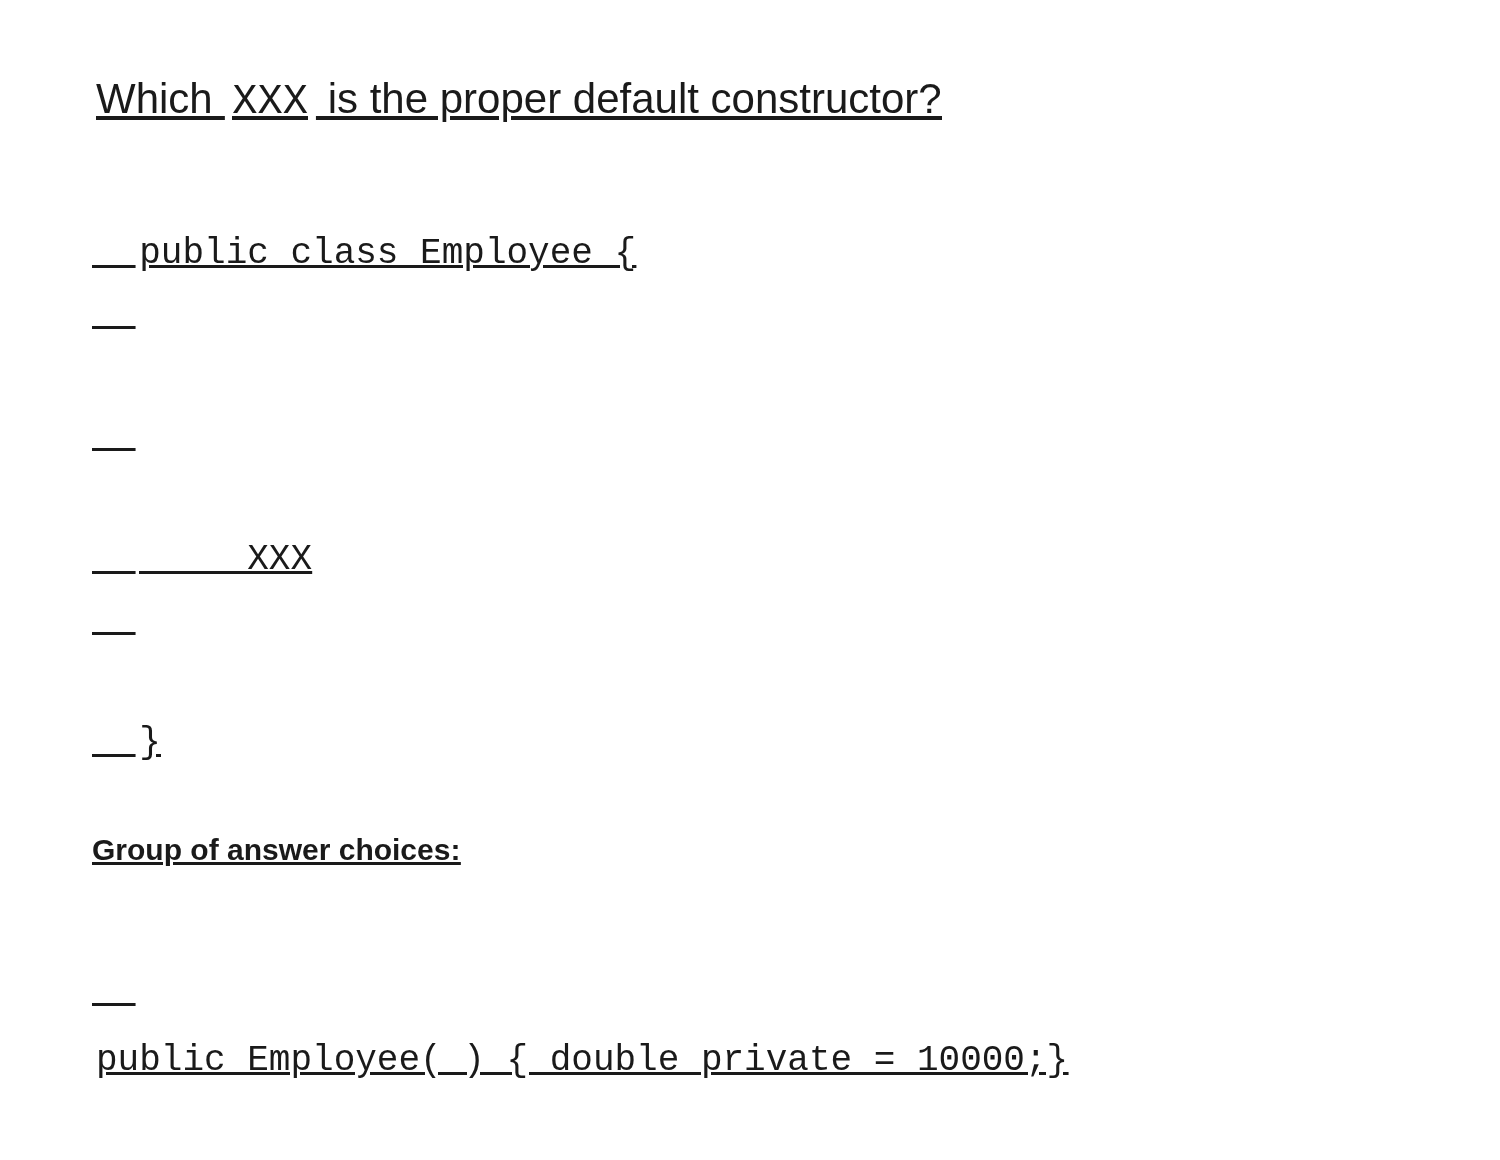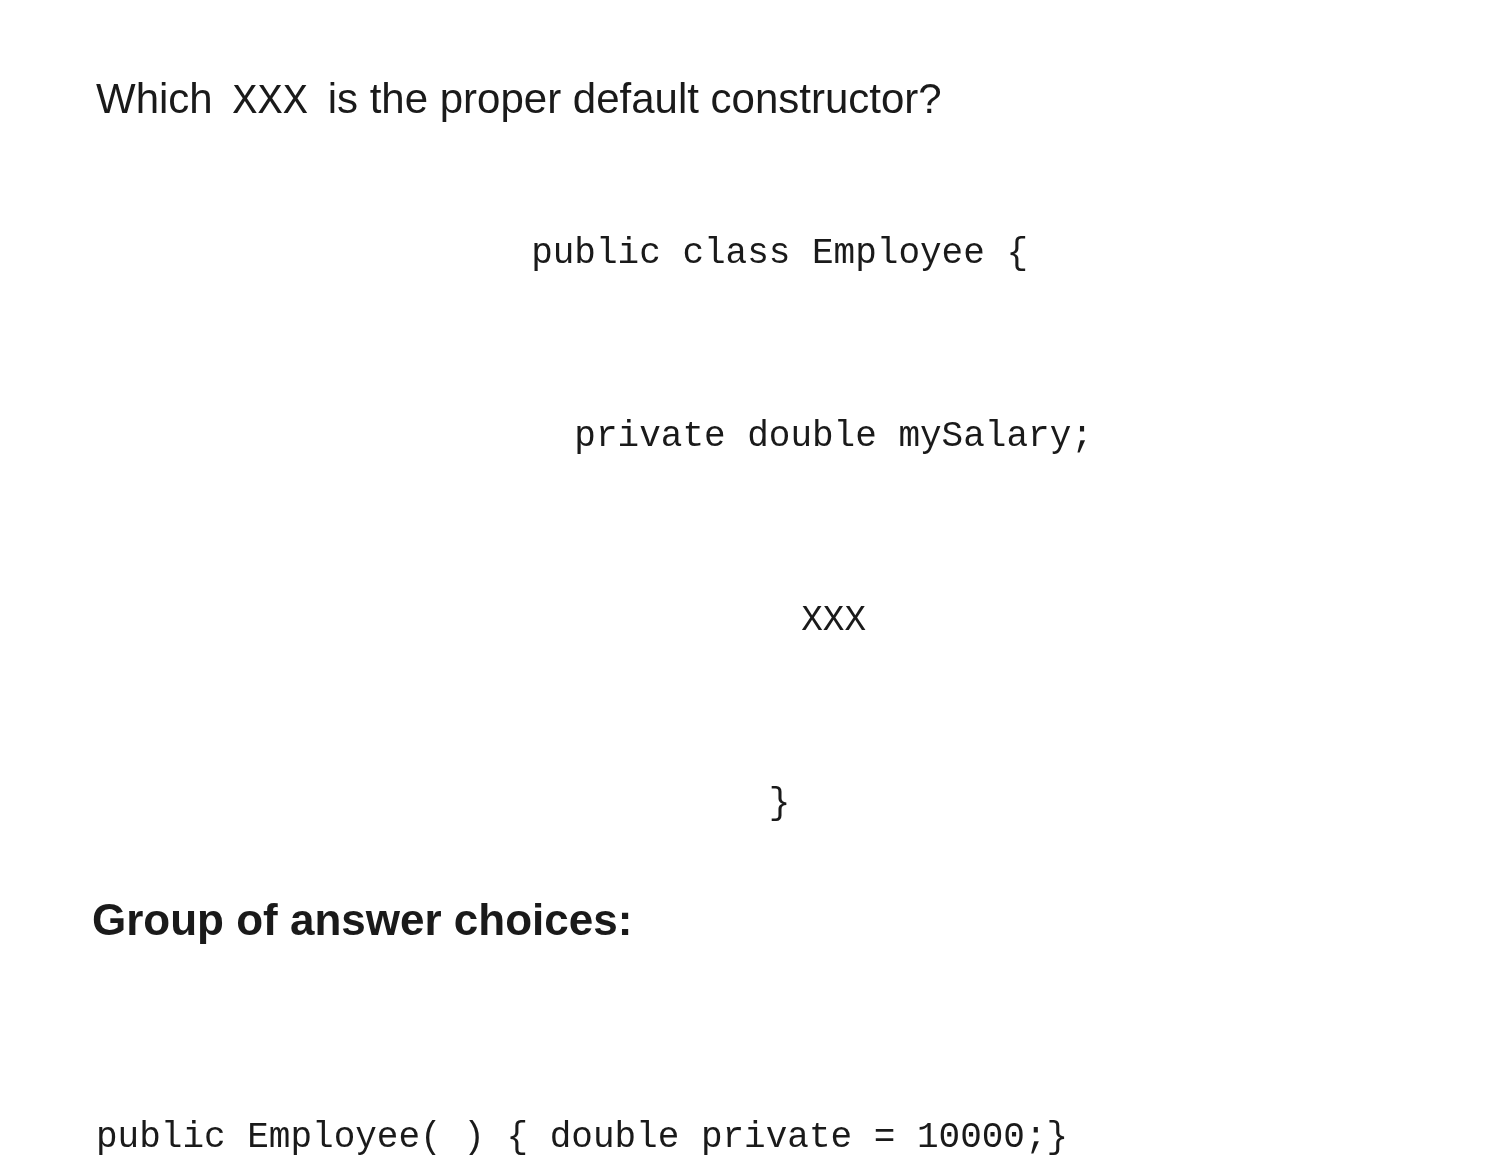--- a/index.html
+++ b/index.html
@@ -1,18 +1,19 @@
 <!DOCTYPE html>
 <html><head>
   <meta charset="utf-8">
   <style>
     * {
       margin: 4px;
       padding: 0;
       box-sizing: border-box;
+      text-decoration: underline;
     }
 
     body {
       background-color: #ffffff;
       font-family: sans-serif;
       width: 1500px;
       min-height: 1160px;
       padding: 60px 80px;
     }
 
@@ -31,25 +32,24 @@
       color: #1a1a1a;
     }
 
     .code-block {
       font-family: 'Courier New', Courier, monospace;
       font-size: 36px;
       color: #1a1a1a;
       line-height: 1.7;
       margin-bottom: 60px;
       white-space: pre;
-      text-align: center;
     }
 
     .section-label {
-      font-size: 44px;
+      font-size: 30px;
       font-weight: 600;
       color: #1a1a1a;
       margin-bottom: 28px;
       font-family: sans-serif;
     }
 
     .answer-choices {
       font-family: 'Courier New', Courier, monospace;
       font-size: 36px;
       color: #1a1a1a;
@@ -60,21 +60,20 @@
 </head>
 <body>
 
 <div class="question-text">
   <span>Which </span><span class="xxx-highlight">XXX</span><span> is the proper default constructor?</span>
 </div>
 
 <div class="code-block">
   <span>public class Employee {</span>
   <br>
-  <span>     private double mySalary;</span>
   <br>
   <span>     XXX</span>
   <br>
   <span>}</span>
 </div>
 
 <div class="section-label">Group of answer choices:</div>
 
 <div class="answer-choices">
   <div>public Employee( ) { double private = 10000;}</div>

